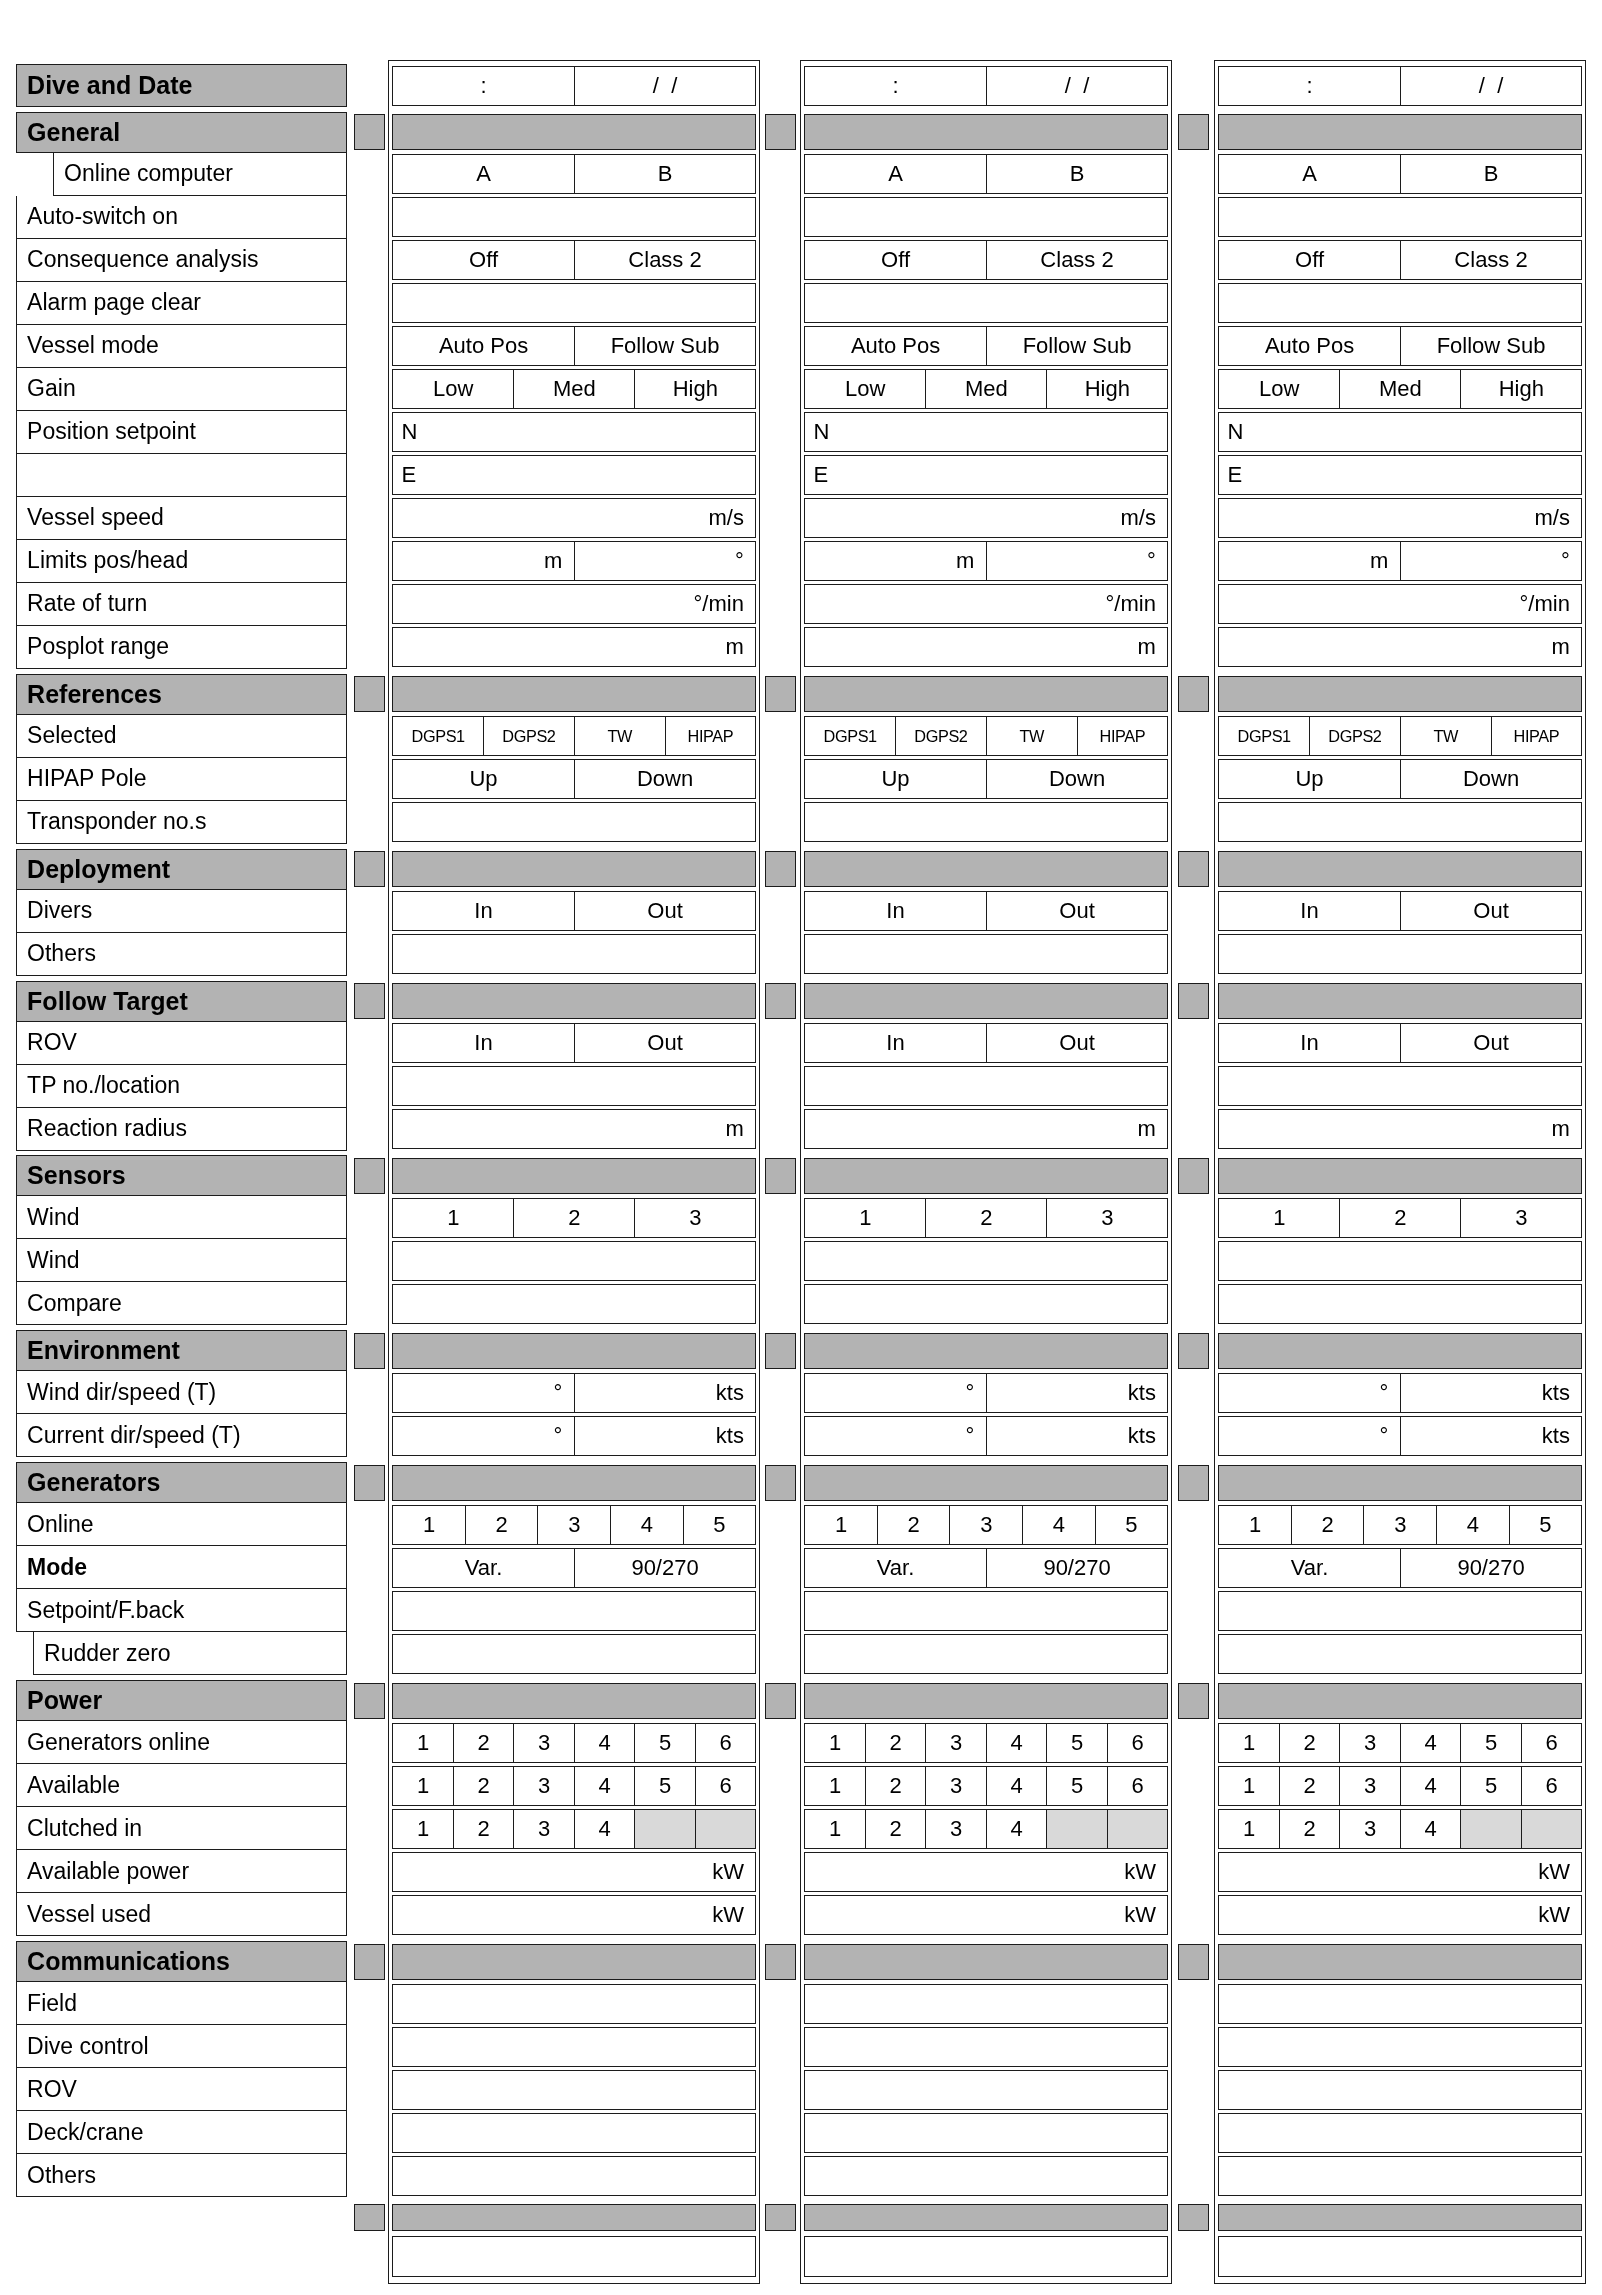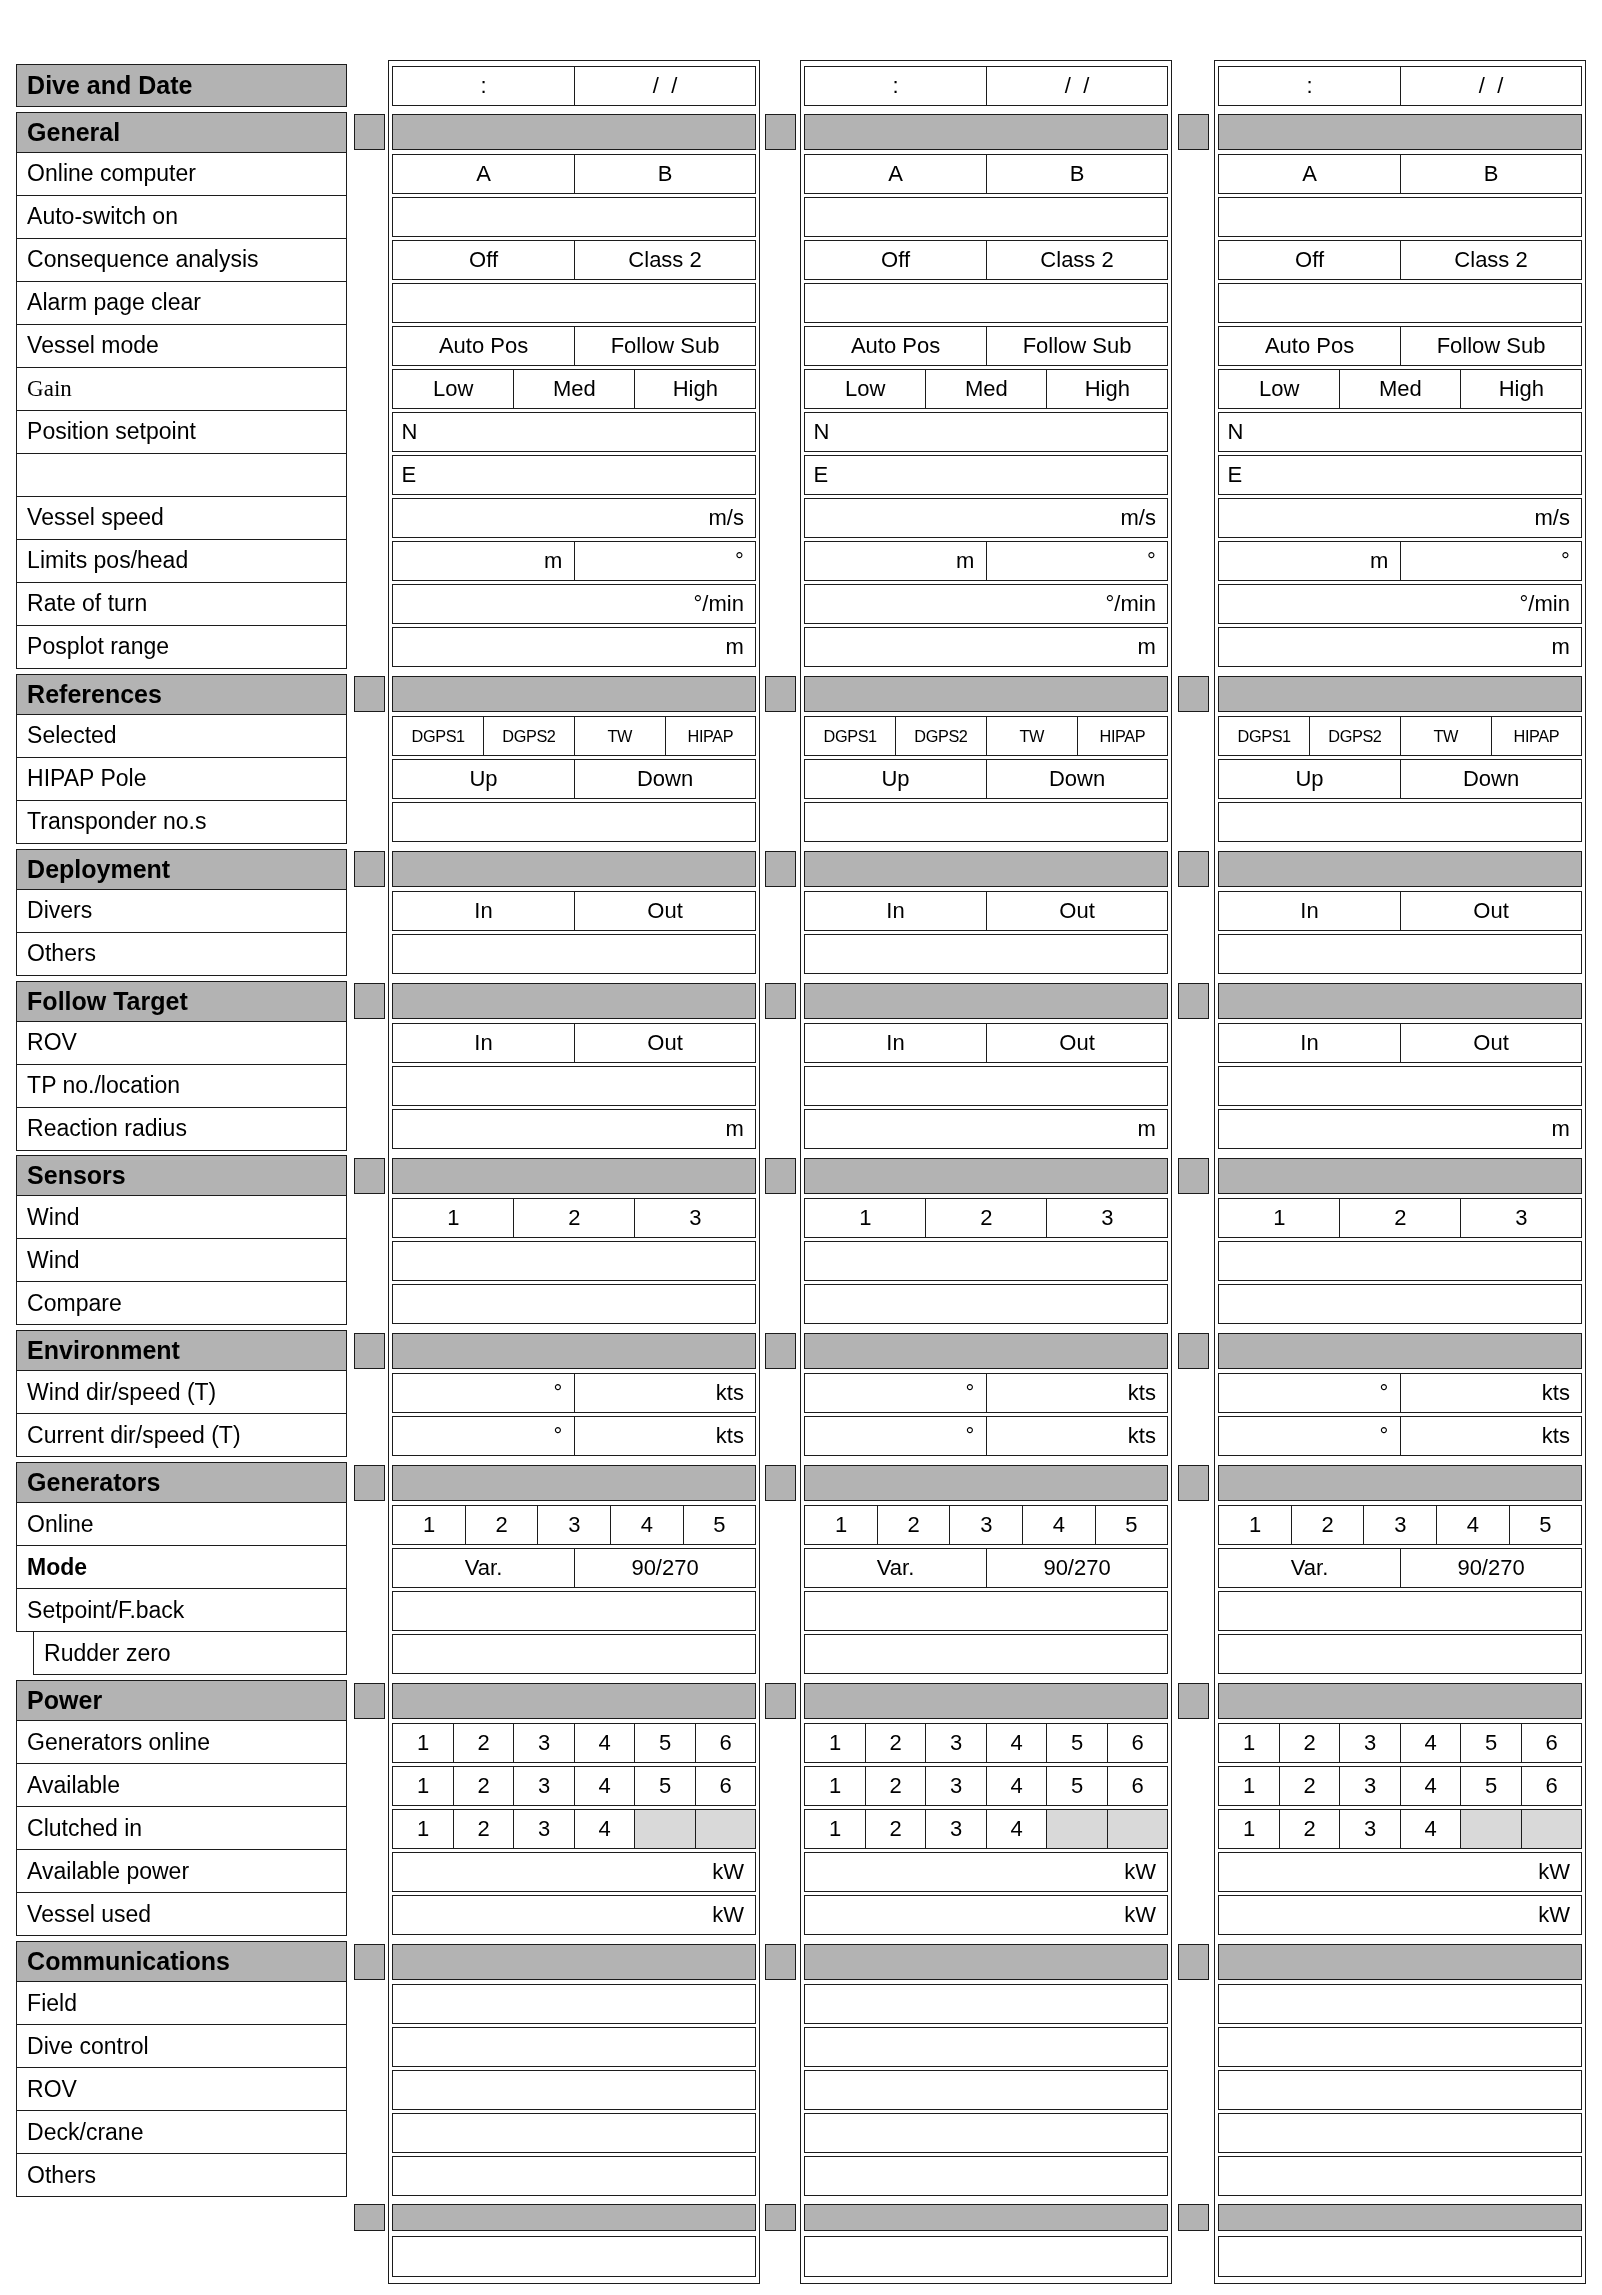--- a/index.html
+++ b/index.html
@@ -86,21 +86,21 @@
       <div class="sub">:</div>
       <div class="sub date">/  /</div>
     </div>
     <div class="lbl hd bt" style="grid-area: 3 / 1;">General</div>
     <div class="blk" style="grid-area: 3 / 2;"></div>
     <div class="blk" style="grid-area: 3 / 4;"></div>
     <div class="blk" style="grid-area: 3 / 6;"></div>
     <div class="band" style="grid-area: 3 / 3;"></div>
     <div class="band" style="grid-area: 3 / 5;"></div>
     <div class="band" style="grid-area: 3 / 7;"></div>
-    <div class="lbl" style="grid-area: 4 / 1;">Online computer</div>
+    <div class="lbl" style="grid-area: 4 / 1; margin-left: 37px;">Online computer</div>
     <div class="box" style="grid-area: 4 / 3;">
       <div class="sub">A</div>
       <div class="sub">B</div>
     </div>
     <div class="box" style="grid-area: 4 / 5;">
       <div class="sub">A</div>
       <div class="sub">B</div>
     </div>
     <div class="box" style="grid-area: 4 / 7;">
       <div class="sub">A</div>
@@ -145,21 +145,21 @@
       <div class="sub">Follow Sub</div>
     </div>
     <div class="box" style="grid-area: 8 / 5;">
       <div class="sub">Auto Pos</div>
       <div class="sub">Follow Sub</div>
     </div>
     <div class="box" style="grid-area: 8 / 7;">
       <div class="sub">Auto Pos</div>
       <div class="sub">Follow Sub</div>
     </div>
-    <div class="lbl" style="grid-area: 9 / 1; font-family: Liberation Serif, serif;">Gain</div>
+    <div class="lbl" style="grid-area: 9 / 1;">Gain</div>
     <div class="box" style="grid-area: 9 / 3;">
       <div class="sub">Low</div>
       <div class="sub">Med</div>
       <div class="sub">High</div>
     </div>
     <div class="box" style="grid-area: 9 / 5;">
       <div class="sub">Low</div>
       <div class="sub">Med</div>
       <div class="sub">High</div>
     </div>

